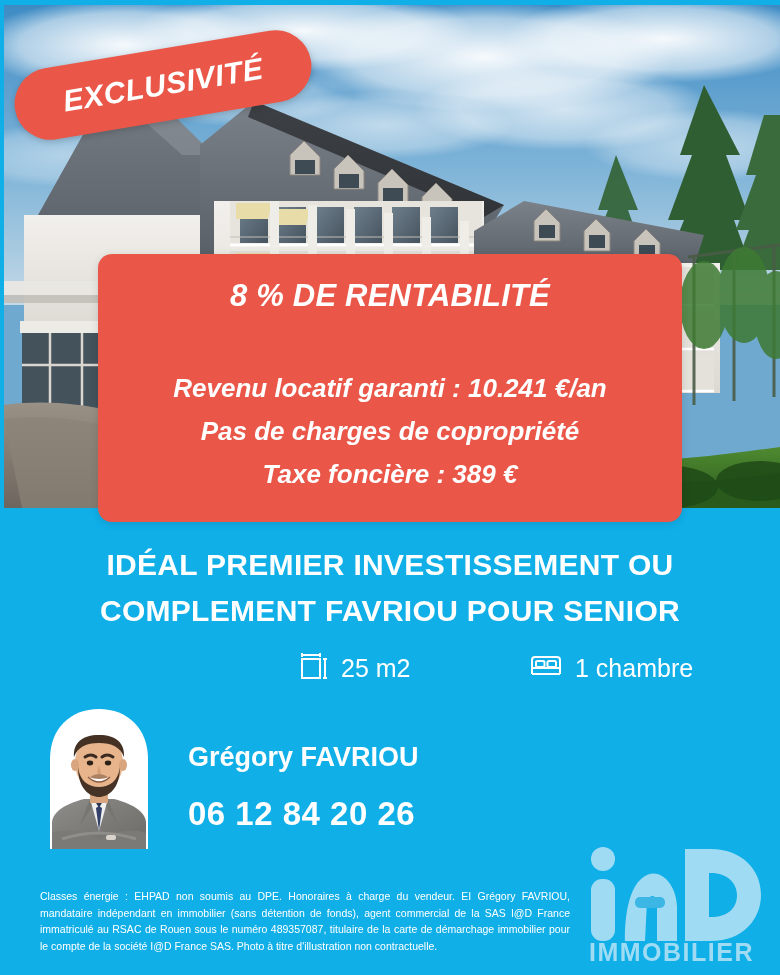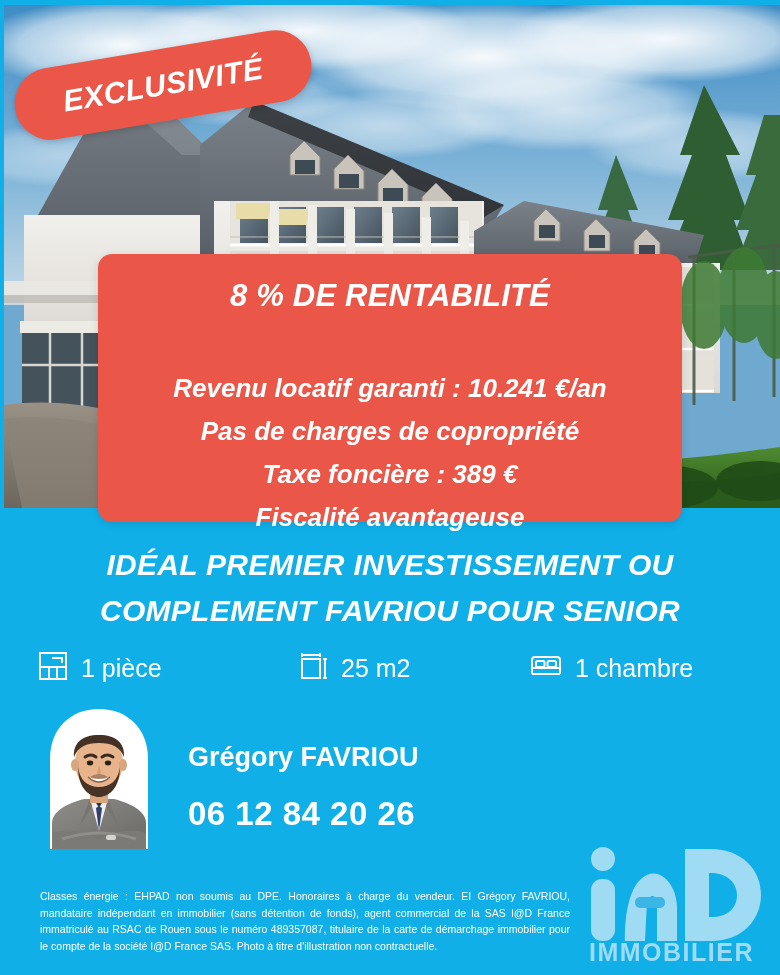--- a/index.html
+++ b/index.html
@@ -54,21 +54,21 @@
   .offer-l1{ font-size:31px; margin-bottom:32px; letter-spacing:0.2px; }
   .offer-l2{ font-size:26px; margin-bottom:17px;margin-top:32px; }
   .offer-l3{ font-size:26px; margin-bottom:17px; }
   .offer-l4{ font-size:26px; margin-bottom:17px; }
   .offer-l5{ font-size:26px; }
 
   
   .headline{
     position:absolute; left:0; top:542px; width:780px;
     text-align:center;
-    color:#ffffff; font-weight:bold; font-style:italic;
+    color:#ffffff; font-weight:bold; 
     font-size:30px; line-height:1.52;
     letter-spacing:0.3px;
   }
 
   
   .features{
     position:absolute; left:38px; top:648px; width:706px; height:40px;
   }
   .feature{
     position:absolute; top:0; display:flex; align-items:center; height:40px;
@@ -413,42 +413,29 @@
 
 <div class="exclu-badge">
   <span>EXCLUSIVITÉ</span>
 </div>
 
 <div class="offer-box">
   <div class="offer-line offer-l1">8 % DE RENTABILITÉ</div>
   <div class="offer-line offer-l2">Revenu locatif garanti :  10.241 €/an</div>
   <div class="offer-line offer-l3">Pas de charges de copropriété</div>
   <div class="offer-line offer-l4">Taxe foncière : 389 €</div>
-  <div class="offer-line offer-l5">Fiscalité avantageuse</div>
 </div>
 
 <div class="headline">
   <div>IDÉAL PREMIER INVESTISSEMENT OU</div>
   <div>COMPLEMENT FAVRIOU POUR SENIOR</div>
 </div>
 
 <div class="features">
 
-  <div class="feature f1">
-    <span class="ficon">
-      <svg width="30" height="30" viewBox="0 0 30 30" fill="none" stroke="#ffffff" stroke-width="2">
-        <rect x="2" y="2" width="26" height="26"></rect>
-        <path d="M2 16 H11 V28"></path>
-        <path d="M11 16 H28"></path>
-        <path d="M19 16 V28"></path>
-        <path d="M14 7 H24 V12"></path>
-      </svg>
-    </span>
-    <span class="flabel">1 pièce</span>
-  </div>
 
   <div class="feature f2">
     <span class="ficon">
       <svg width="28" height="30" viewBox="0 0 28 30" fill="none" stroke="#ffffff" stroke-width="2">
         <rect x="2" y="8" width="18" height="19"></rect>
         <path d="M2 4 H20"></path>
         <path d="M2 2 V6 M20 2 V6"></path>
         <path d="M25 8 V27"></path>
         <path d="M23 8 H27 M23 27 H27"></path>
       </svg>

